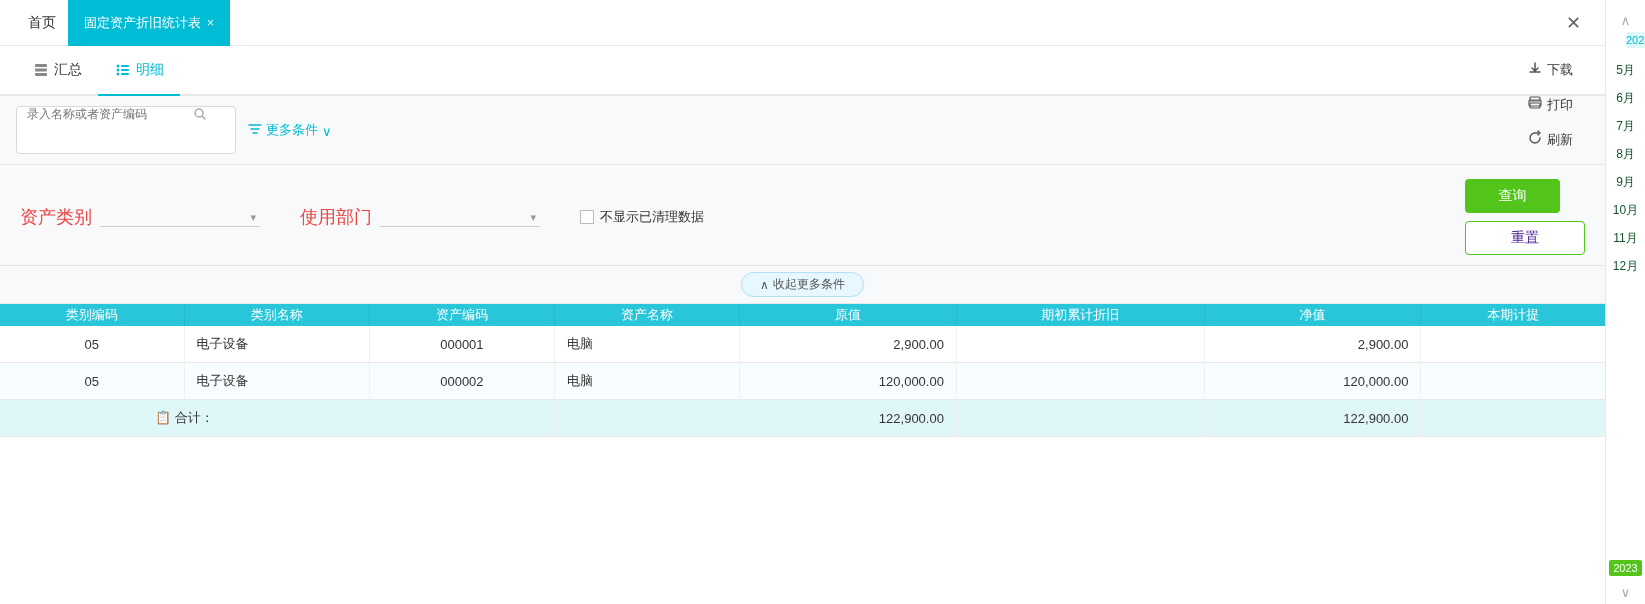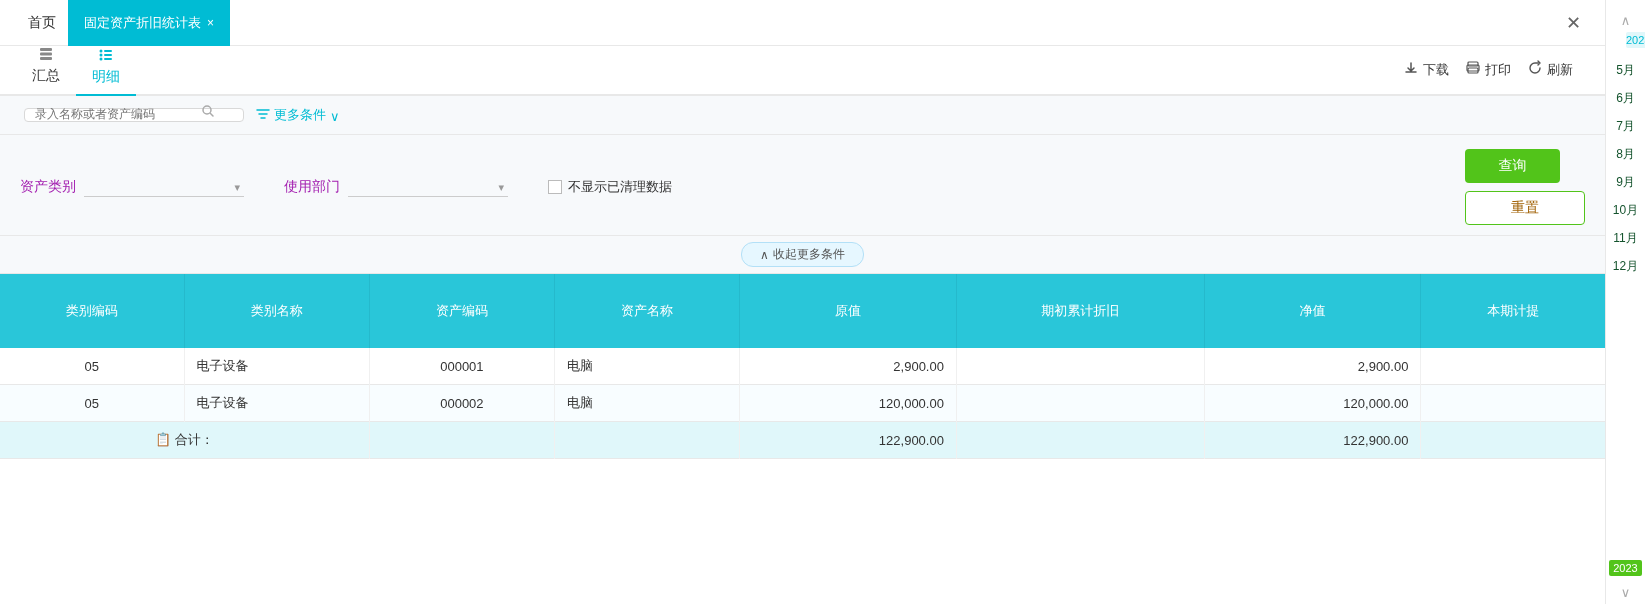--- a/index.html
+++ b/index.html
@@ -74,21 +74,20 @@
     }
     .sub-tab {
       display: flex;
       align-items: center;
       gap: 4px;
       padding: 0 16px;
       height: 50px;
       cursor: pointer;
       font-size: 14px;
       color: #333;
-      flex-direction: column;
     }
     .sub-tab.active {
       color: #00bcd4;
       border-bottom: 2px solid #00bcd4;
       margin-bottom: -2px;
     }
     .sub-tab-icon {
       width: 18px;
       height: 18px;
       display: inline-flex;
@@ -99,20 +98,21 @@
     
     .toolbar {
       display: flex;
       align-items: center;
       justify-content: flex-end;
       padding: 0 16px;
       gap: 16px;
       position: absolute;
       right: 16px;
       top: 14px;
+      flex-direction: column;
     }
     .toolbar-btn {
       display: flex;
       align-items: center;
       gap: 4px;
       color: #333;
       cursor: pointer;
       font-size: 13px;
     }
 
@@ -129,29 +129,28 @@
     .search-bar {
       display: flex;
       align-items: center;
       padding: 10px 16px;
       background: #f7f9fb;
       border-bottom: 1px solid #e8e8e8;
       gap: 12px;
     }
     .search-input-wrap {
       display: flex;
-      align-items: flex-end;
+      align-items: flex-start;
       background: #fff;
       border: 1px solid #d9d9d9;
       border-radius: 4px;
       padding: 0 10px;
-      height: 14px;
+      height: 48px;
       width: 220px;
       gap: 6px;
-      margin-left: 8px;
     }
     .search-input-wrap input {
       border: none;
       outline: none;
       font-size: 12px;
       color: #999;
       width: 160px;
       background: transparent;
     }
     .search-icon-svg {
@@ -180,22 +179,22 @@
       display: flex;
       align-items: center;
       gap: 40px;
     }
     .filter-item {
       display: flex;
       align-items: center;
       gap: 8px;
     }
     .filter-label {
-      font-size: 14px;
-      color: #a21caf;
+      font-size: 18px;
+      color: #ef4444;
       white-space: nowrap;
     }
     .filter-select {
       border: none;
       border-bottom: 1px solid #ccc;
       background: transparent;
       outline: none;
       font-size: 13px;
       color: #333;
       width: 160px;
@@ -246,21 +245,21 @@
       border: none;
       border-radius: 4px;
       padding: 0 32px;
       height: 34px;
       font-size: 14px;
       cursor: pointer;
       width: 95px;
     }
     .btn-reset {
       background: #fff;
-      color: #a16207;
+      color: #4c1d95;
       border: 1px solid #52c41a;
       border-radius: 4px;
       padding: 0 32px;
       height: 34px;
       font-size: 14px;
       cursor: pointer;
       width: 120px;
     }
 
     
@@ -292,21 +291,21 @@
     table {
       width: 100%;
       border-collapse: collapse;
       font-size: 13px;
     }
     thead tr {
       background: #29c6d9;
       color: #fff;
     }
     thead th {
-      padding: 28px 12px;
+      padding: 2px 12px;
       text-align: center;
       font-weight: normal;
       white-space: nowrap;
       border-right: 1px solid #25b9cc;
     }
     thead th:last-child {
       border-right: none;
       font-family: Liberation Mono, monospace;
     }
     tbody tr {

